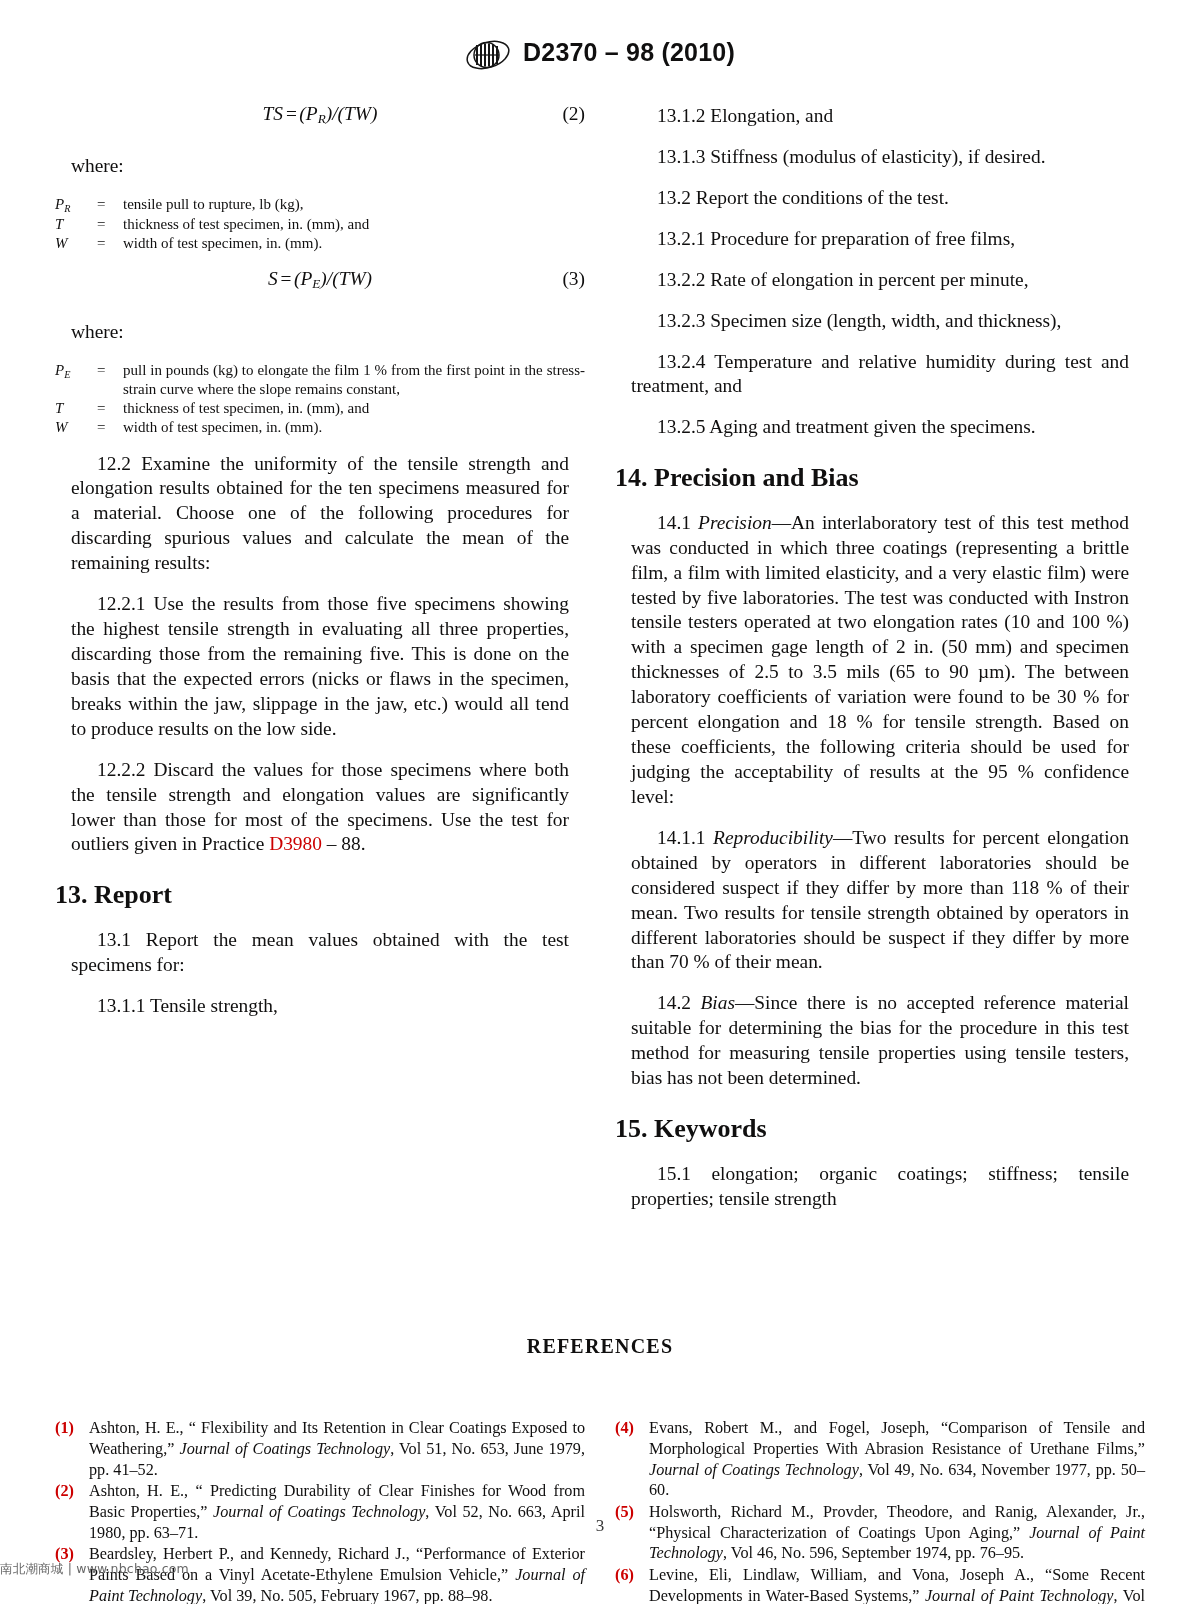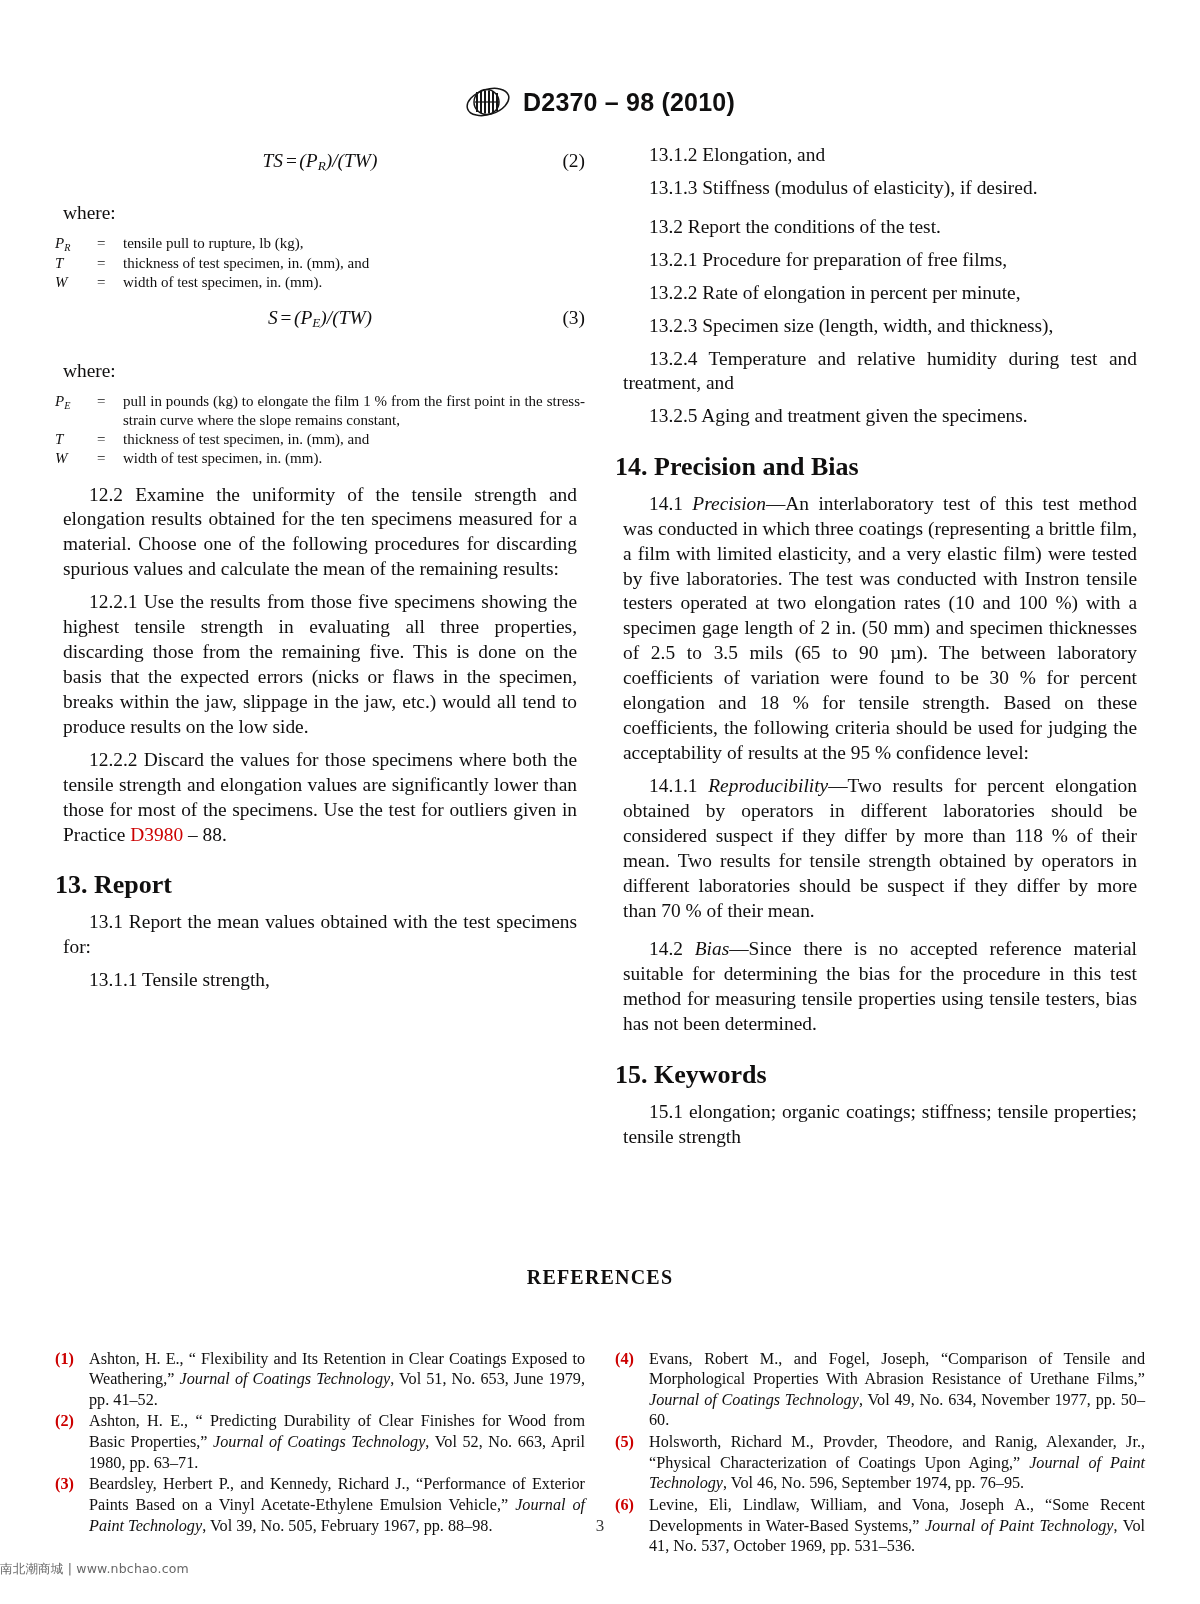--- a/index.html
+++ b/index.html
@@ -17,24 +17,23 @@
   .page {
     position: relative;
     width: 1200px;
     height: 1604px;
     padding: 0;
   }
 
   
   .doc-header {
     display: flex;
-    align-items: center;
     justify-content: center;
     gap: 12px;
-    padding-top: 85px;
+    padding-top: 38px;
     padding-bottom: 10px;
   }
   .astm-logo {
     width: 46px;
     height: 34px;
     flex: 0 0 auto;
     display: block;
   }
   .doc-title {
     font-family: "Liberation Sans", "DejaVu Sans", sans-serif;
@@ -53,21 +52,21 @@
     margin-top: 6px;
   }
   .col {
     width: 530px;
     flex: 0 0 530px;
   }
 
   p, .eqline, .deflist {
     font-size: 19.4px;
     line-height: 1.285;
-    margin: 8px;
+    margin: 16px;
     text-align: justify;
     text-justify: inter-word;
     -webkit-hyphens: none;
     hyphens: none;
   }
 
   p.ind { text-indent: 26px; }
   p.noind { text-indent: 0; }
   p.gap { margin-top: 14px; }
   p.tight { text-align: left; }

